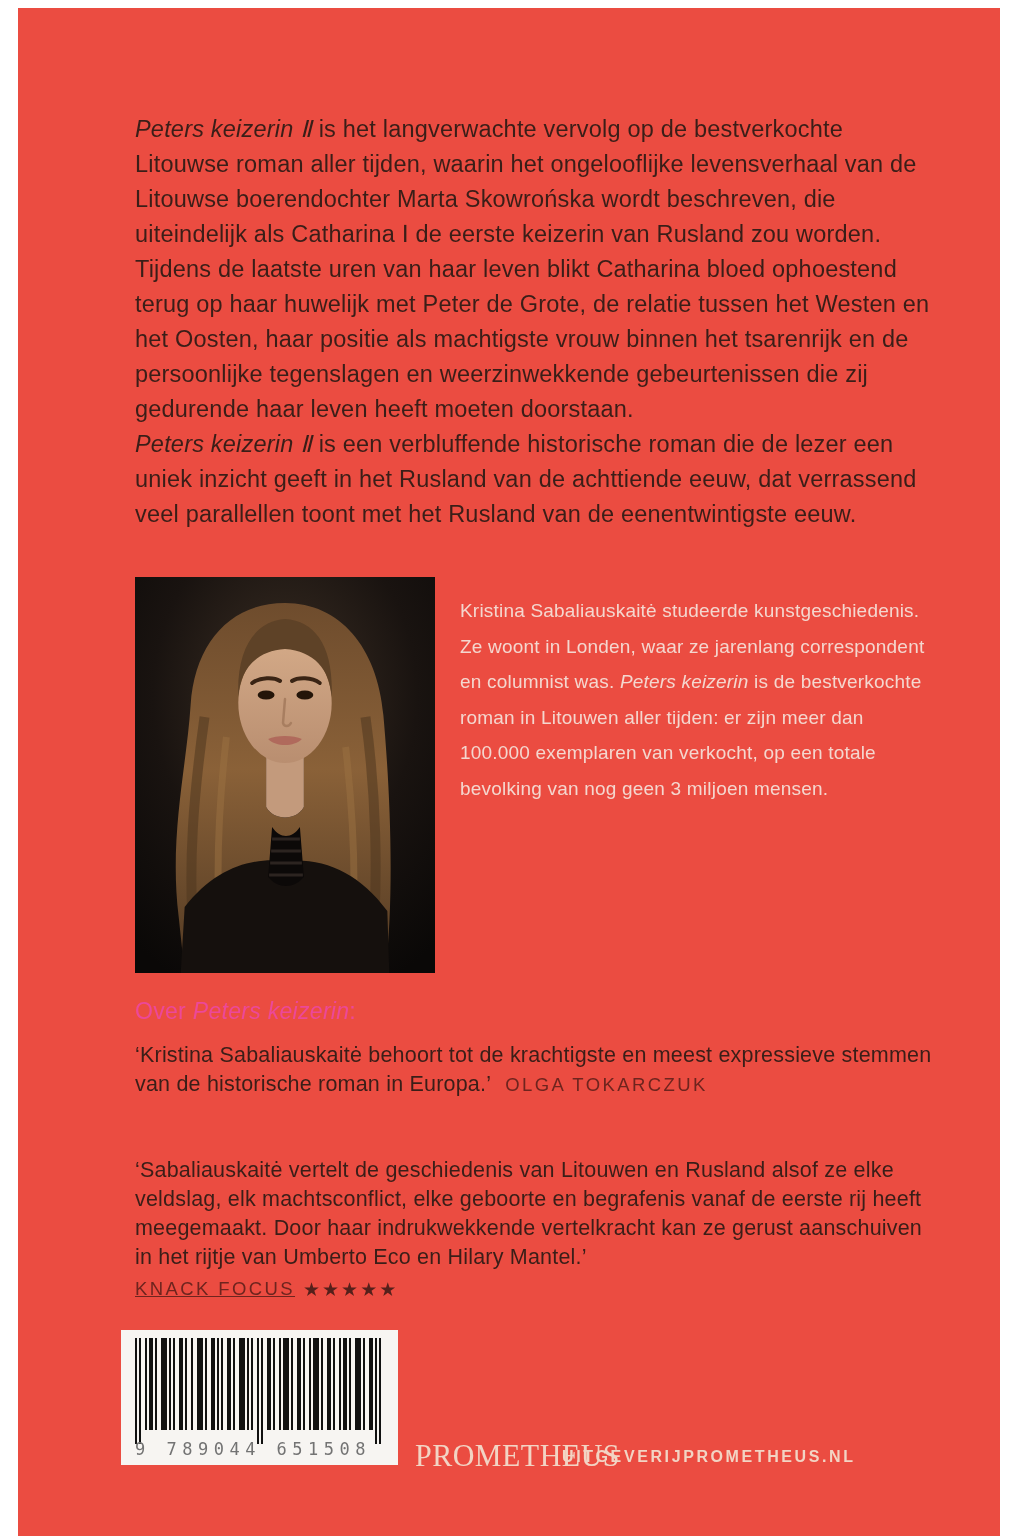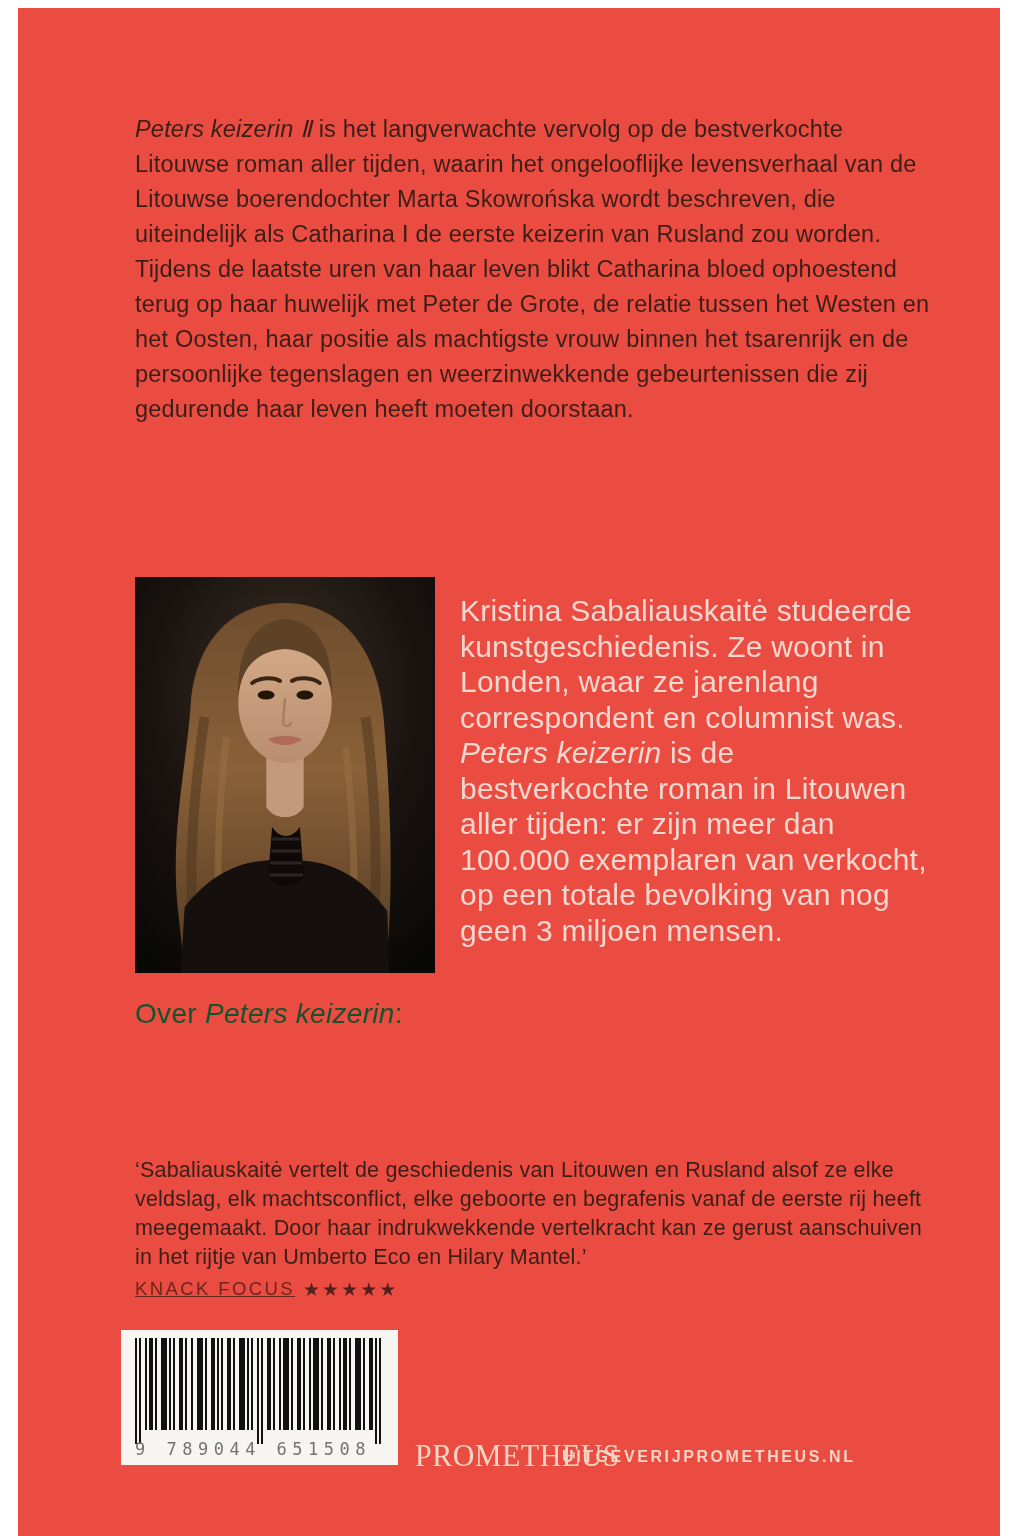--- a/index.html
+++ b/index.html
@@ -20,26 +20,26 @@
   .synopsis p { margin:0; }
   .ital { font-style:italic; }
   
   .photo-frame {
     position:absolute; left:135px; top:569px; width:300px; height:396px;
     background:#120d0a; overflow:hidden;
   }
   .photo-frame svg { display:block; width:100%; height:100%; }
   .bio {
     position:absolute; left:460px; top:585px; width:468px;
-    font-size:30px; line-height:35.5px; color:#F4D7CF; letter-spacing:0.2px;
+    font-size:19px; line-height:35.5px; color:#F4D7CF; letter-spacing:0.2px;
   }
   
   .over-heading {
     position:absolute; left:135px; top:990px;
-    font-size:28px; color:#14532d; letter-spacing:0.3px;
+    font-size:23px; color:#ec4899; letter-spacing:0.3px;
   }
   .quote {
     position:absolute; left:135px; width:802px;
     font-size:21.5px; line-height:29px; color:#3A1E18; letter-spacing:0.2px;
   }
   .q1 { top:1033px; }
   .q2 { top:1104px; }
   .q3 { top:1148px; }
   .q-src {
     font-size:18.5px; letter-spacing:2.4px; color:#6E241E;
@@ -76,20 +76,21 @@
 <body>
 
 <div class="page">
   <div class="cover">
 
     <div class="synopsis" style="position:static;"></div>
   </div>
 
   <div class="synopsis">
     <p><span class="ital">Peters keizerin Ⅱ</span><span> is het langverwachte vervolg op de bestverkochte Litouwse roman aller tijden, waarin het ongelooflijke levensverhaal van de Litouwse boerendochter Marta Skowrońska wordt beschreven, die uiteindelijk als Catharina Ⅰ de eerste keizerin van Rusland zou worden. Tijdens de laatste uren van haar leven blikt Catharina bloed ophoestend terug op haar huwelijk met Peter de Grote, de relatie tussen het Westen en het Oosten, haar positie als machtigste vrouw binnen het tsarenrijk en de persoonlijke tegenslagen en weerzinwekkende gebeurtenissen die zij gedurende haar leven heeft moeten doorstaan.</span></p>
+    <p><span class="ital">Peters keizerin Ⅱ</span><span> is een verbluffende historische roman die de lezer een uniek inzicht geeft in het Rusland van de achttiende eeuw, dat verrassend veel parallellen toont met het Rusland van de eenentwintigste eeuw.</span></p>
   </div>
 
   <div class="photo-frame">
     <svg viewBox="0 0 302 396" preserveAspectRatio="none">
       <defs>
         <radialGradient id="bgg" cx="50%" cy="30%" r="80%">
           <stop offset="0%" stop-color="#3c2f24"></stop>
           <stop offset="55%" stop-color="#191310"></stop>
           <stop offset="100%" stop-color="#0a0807"></stop>
         </radialGradient>
@@ -137,20 +138,21 @@
         <line x1="136" y1="286" x2="168" y2="286"></line>
         <line x1="135" y1="298" x2="169" y2="298"></line>
       </g>
     </svg>
   </div>
 
   <div class="bio"><span>Kristina Sabaliauskaitė studeerde kunstgeschiedenis. Ze woont in Londen, waar ze jarenlang correspondent en columnist was. </span><span class="ital">Peters keizerin</span><span> is de bestverkochte roman in Litouwen aller tijden: er zijn meer dan 100.000 exemplaren van verkocht, op een totale bevolking van nog geen 3 miljoen mensen.</span></div>
 
   <div class="over-heading"><span>Over </span><span class="ital">Peters keizerin</span><span>:</span></div>
 
+  <div class="quote q1"><span>‘Kristina Sabaliauskaitė behoort tot de krachtigste en meest expressieve stemmen van de historische roman in Europa.’</span><span class="q-src">OLGA TOKARCZUK</span></div>
 
 
   <div class="quote q3">
     <div>‘Sabaliauskaitė vertelt de geschiedenis van Litouwen en Rusland alsof ze elke veldslag, elk machtsconflict, elke geboorte en begrafenis vanaf de eerste rij heeft meegemaakt. Door haar indrukwekkende vertelkracht kan ze gerust aanschuiven in het rijtje van Umberto Eco en Hilary Mantel.’</div>
     <div class="q3-attrib"><span class="q-src">KNACK FOCUS</span><span class="q-stars">★★★★★</span></div>
   </div>
 
   <div class="barcode-box">
     <svg viewBox="0 0 277 135" preserveAspectRatio="none">
       <g fill="#111111">

